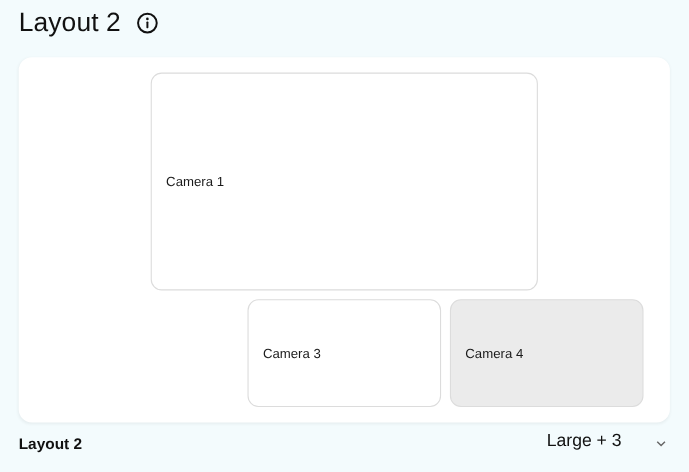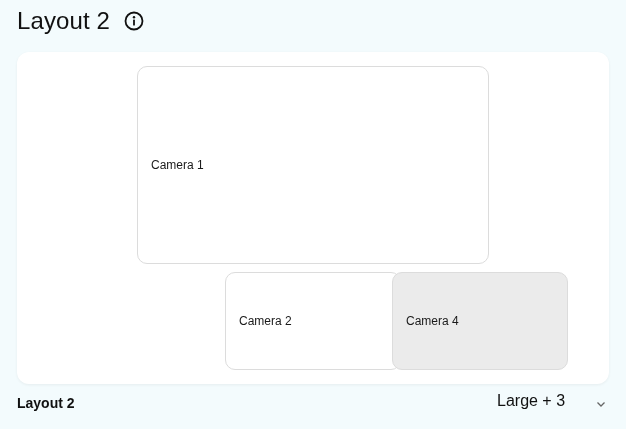--- a/index.html
+++ b/index.html
@@ -24,21 +24,21 @@
     }
     .cam {
       position: absolute; background: #fff; border: 1px solid #dcdcdc; border-radius: 10px;
       display: flex; align-items: center; justify-content: flex-start;
       font-size: 12px; color: #1a1a1a; cursor: pointer; padding-left: 13px;
     }
     .cam.selected { background: #ebebeb; }
     .cam1 { left: 120px; top: 14px; width: 352px; height: 198px; }
     .cam2 { left: 24px;  top: 220px; width: 176px; height: 98px; }
     .cam3 { left: 208px; top: 220px; width: 176px; height: 98px; }
-    .cam4 { left: 375px; top: 220px; width: 176px; height: 98px; }
+    .cam4 { left: 392px; top: 220px; width: 176px; height: 98px; }
     .footer-label {
       position: absolute; left: 17px; top: 395px; font-size: 14px; font-weight: 700; color: #111;
     }
     .select {
       position: absolute; left: 490px; top: 391px; width: 120px; height: 20px;
       display: flex; align-items: center; cursor: pointer;
     }
     .select-value { font-size: 16px; color: #111; margin-left: 7px; }
     .chev { position: absolute; right: 4px; top: 4px; width: 10px; height: 10px; }
   </style>
@@ -54,21 +54,21 @@
       <rect x="9.1" y="8.6" width="1.8" height="6" rx="0.6" fill="#111"></rect>
     </svg>
   </span>
 </div>
 
 <div class="panel">
   <div class="cam cam1">
     <span>Camera 1</span>
   </div>
   <div class="cam cam3">
-    <span>Camera 2</span>
+    <span>Camera 3</span>
   </div>
   <div class="cam cam4 selected">
     <span>Camera 4</span>
   </div>
 </div>
 
 <div class="footer-label">Layout 2</div>
 
 <div class="select">
   <span class="select-value">Large + 3</span>

